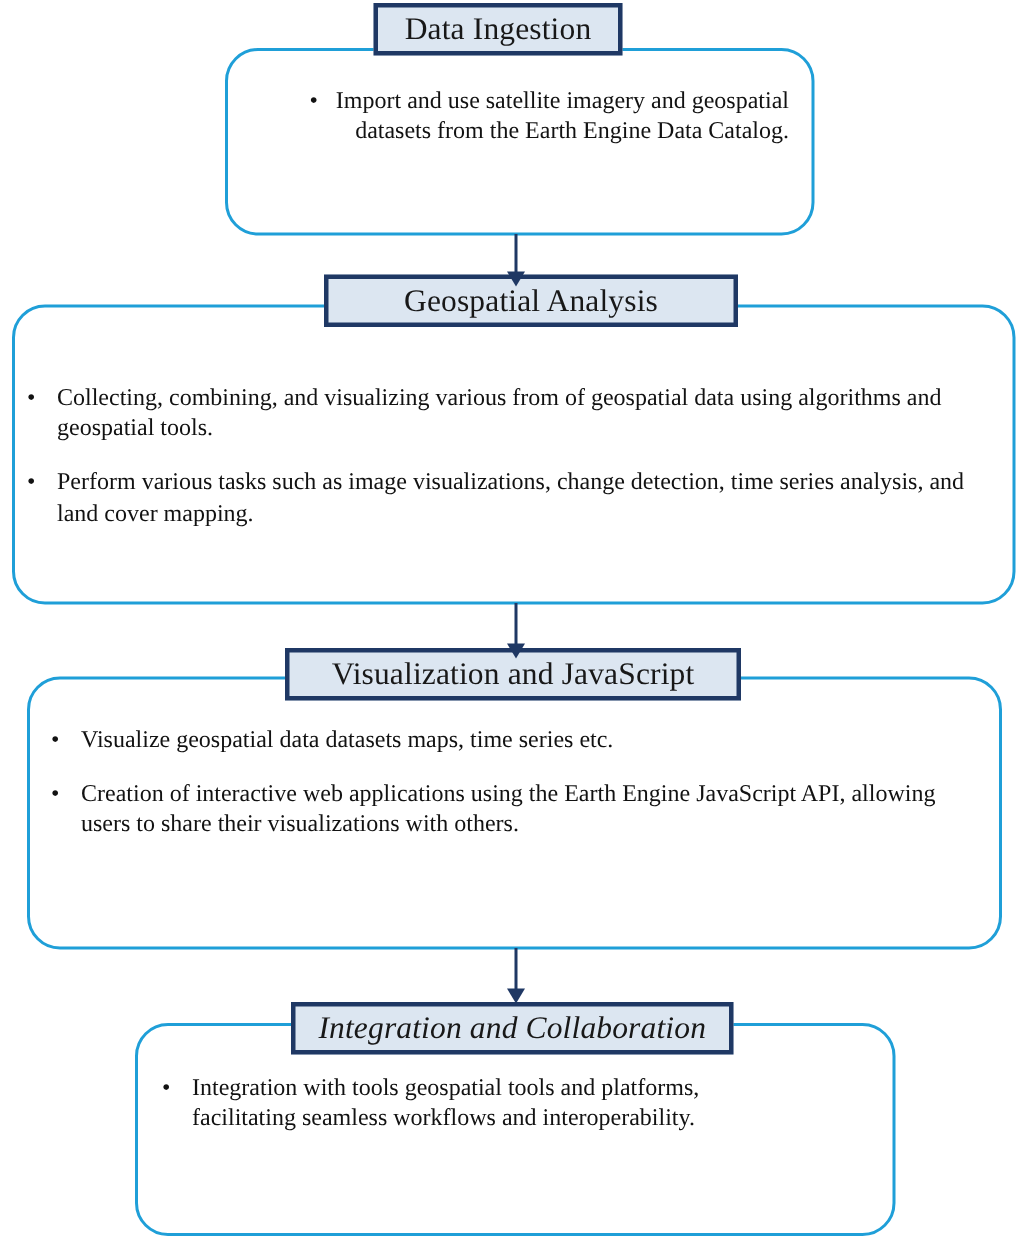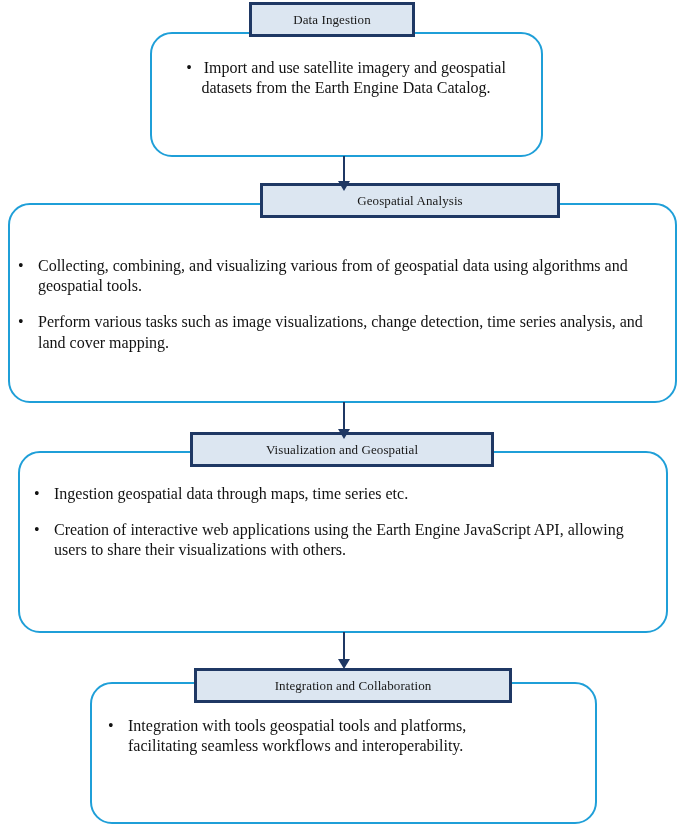--- a/index.html
+++ b/index.html
@@ -32,21 +32,21 @@
   .header-box {
     position: absolute;
     box-sizing: border-box;
     background: #dce6f1;
     border: 3px solid #1f3864;
     z-index: 3;
     display: flex;
     align-items: center;
     justify-content: center;
     color: #181818;
-    font-size: 13px;
+    font-size: 21px;
     line-height: 1;
     white-space: nowrap;
     letter-spacing: 0.1px;
   }
 
   
   .blist {
     position: absolute;
     z-index: 2;
     box-sizing: border-box;
@@ -68,21 +68,21 @@
     font-size: 16px;
     line-height: 1.28;
   }
   .bullet-text {
     flex: 1 1 auto;
   }
 
   
   .blist.centered .bullet-row {
     display: block;
-    text-align: center;
+    text-align: right;
     text-indent: 0;
   }
   .blist.centered .bullet-text:before {
     content: "\2022\00a0\00a0\00a0";
   }
 
   
   .arrow {
     position: absolute;
     z-index: 4;
@@ -136,57 +136,57 @@
     <div class="bullet-row">
       <span class="bullet-dot">•</span>
       <span class="bullet-text">Collecting, combining, and visualizing various from of geospatial data using algorithms and geospatial tools.</span>
     </div>
     <div class="bullet-row">
       <span class="bullet-dot">•</span>
       <span class="bullet-text">Perform various tasks such as image visualizations, change detection, time series analysis, and land cover mapping.</span>
     </div>
   </div>
 
-  <div class="header-box" style="left:216px; top:183px; width:300px; height:35px;margin-left:44px;">
+  <div class="header-box" style="left:216px; top:183px; width:276px; height:35px;">
     <span>Geospatial Analysis</span>
   </div>
 
   <div class="arrow" style="left:337px; top:402px; width:14px; height:37px;">
     <div class="shaft" style="height:28px;"></div>
     <div class="head"></div>
   </div>
 
   <div class="body-box" style="left:18px; top:451px; width:650px; height:182px;"></div>
 
   <div class="blist" style="left:34px; top:484px; width:610px;">
     <div class="bullet-row">
       <span class="bullet-dot">•</span>
-      <span class="bullet-text">Ingestion geospatial data through maps, time series etc.</span>
+      <span class="bullet-text">Visualize geospatial data datasets maps, time series etc.</span>
     </div>
     <div class="bullet-row">
       <span class="bullet-dot">•</span>
       <span class="bullet-text">Creation of interactive web applications using the Earth Engine JavaScript API, allowing users to share their visualizations with others.</span>
     </div>
   </div>
 
   <div class="header-box" style="left:190px; top:432px; width:304px; height:35px;">
-    <span>Visualization and Geospatial</span>
+    <span>Visualization and JavaScript</span>
   </div>
 
   <div class="arrow" style="left:337px; top:632px; width:14px; height:37px;">
     <div class="shaft" style="height:28px;"></div>
     <div class="head"></div>
   </div>
 
   <div class="body-box" style="left:90px; top:682px; width:507px; height:142px;"></div>
 
   <div class="blist" style="left:108px; top:716px; width:420px;">
     <div class="bullet-row">
       <span class="bullet-dot">•</span>
       <span class="bullet-text">Integration with tools geospatial tools and platforms, facilitating seamless workflows and interoperability.</span>
     </div>
   </div>
 
-  <div class="header-box" style="left:194px; top:668px; width:318px; height:35px;">
+  <div class="header-box" style="left:194px; top:668px; width:295px; height:35px;font-style:italic;">
     <span>Integration and Collaboration</span>
   </div>
 
 </div>
 
 </body></html>

